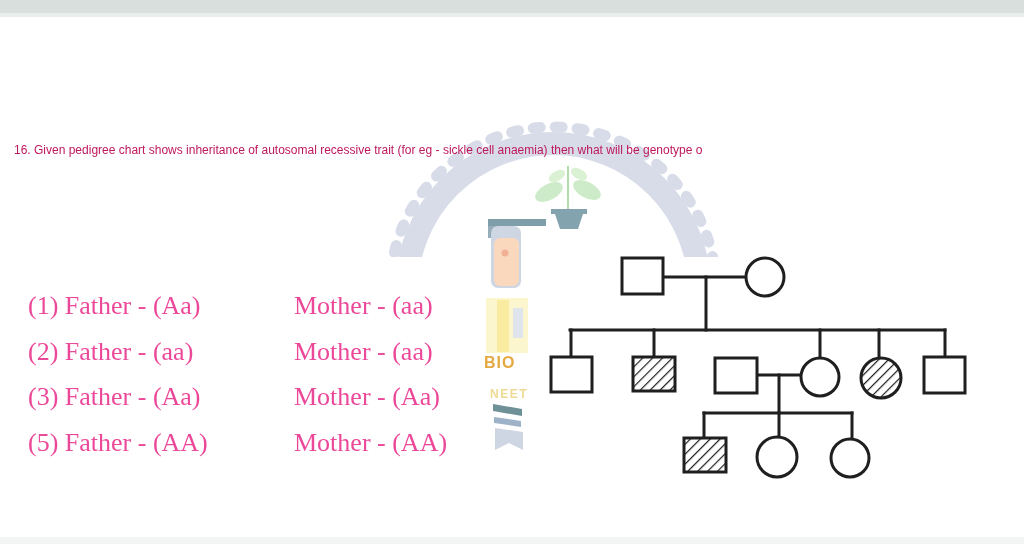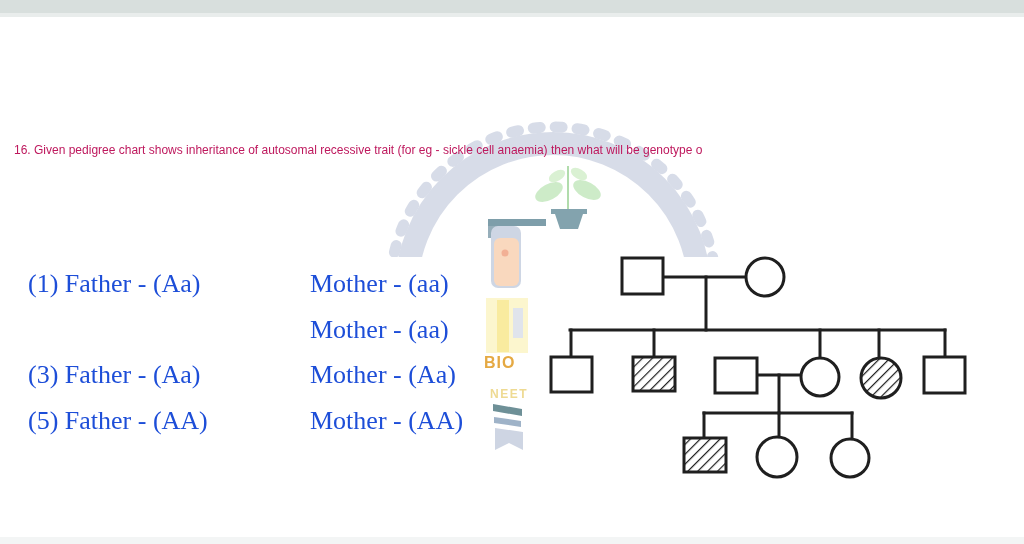--- a/index.html
+++ b/index.html
@@ -16,26 +16,26 @@
   }
   .watermark{position:absolute;left:370px;top:105px;width:370px;height:355px;pointer-events:none;}
   .question{
     position:absolute;left:14px;top:137px;width:1010px;overflow:hidden;
     color:#be185d;font-size:12px;line-height:27px;
   }
   .q-line1{white-space:nowrap;overflow:hidden;}
   .options{position:absolute;left:0;top:0;width:560px;height:460px;}
   .opt-row{
     position:absolute;left:0;width:540px;height:32px;
-    font-family:"Liberation Serif",serif;font-size:26px;line-height:32px;color:#1d4ed8;
+    font-family:"Liberation Serif",serif;font-size:26px;line-height:32px;color:#ec4899;margin-top:22px;
   }
   .opt-row.r1{top:268px;} .opt-row.r2{top:314px;}
   .opt-row.r3{top:359px;text-decoration:underline;} .opt-row.r4{top:405px;}
   .opt-father{position:absolute;left:28px;white-space:nowrap;}
-  .opt-mother{position:absolute;left:310px;white-space:nowrap;}
+  .opt-mother{position:absolute;left:294px;white-space:nowrap;}
   .pedigree{position:absolute;left:540px;top:240px;width:440px;height:250px;}
   .ped-line{stroke:#1f1f1f;stroke-width:3;fill:none;stroke-linecap:square;}
 </style>
 </head>
 <body>
 
 <div class="stage">
 
   <div class="top-bar"></div>
 
@@ -83,20 +83,21 @@
   <div class="question">
     <div class="q-line1">16. Given pedigree chart shows inheritance of autosomal recessive trait (for eg - sickle cell anaemia) then what will be genotype o</div>
   </div>
 
   <div class="options">
     <div class="opt-row r1">
       <span class="opt-father">(1) Father - (Aa)</span>
       <span class="opt-mother">Mother - (aa)</span>
     </div>
     <div class="opt-row r2">
+      <span class="opt-father">(2) Father - (aa)</span>
       <span class="opt-mother">Mother - (aa)</span>
     </div>
     <div class="opt-row r3">
       <span class="opt-father">(3) Father - (Aa)</span>
       <span class="opt-mother">Mother - (Aa)</span>
     </div>
     <div class="opt-row r4">
       <span class="opt-father">(5) Father - (AA)</span>
       <span class="opt-mother">Mother - (AA)</span>
     </div>

